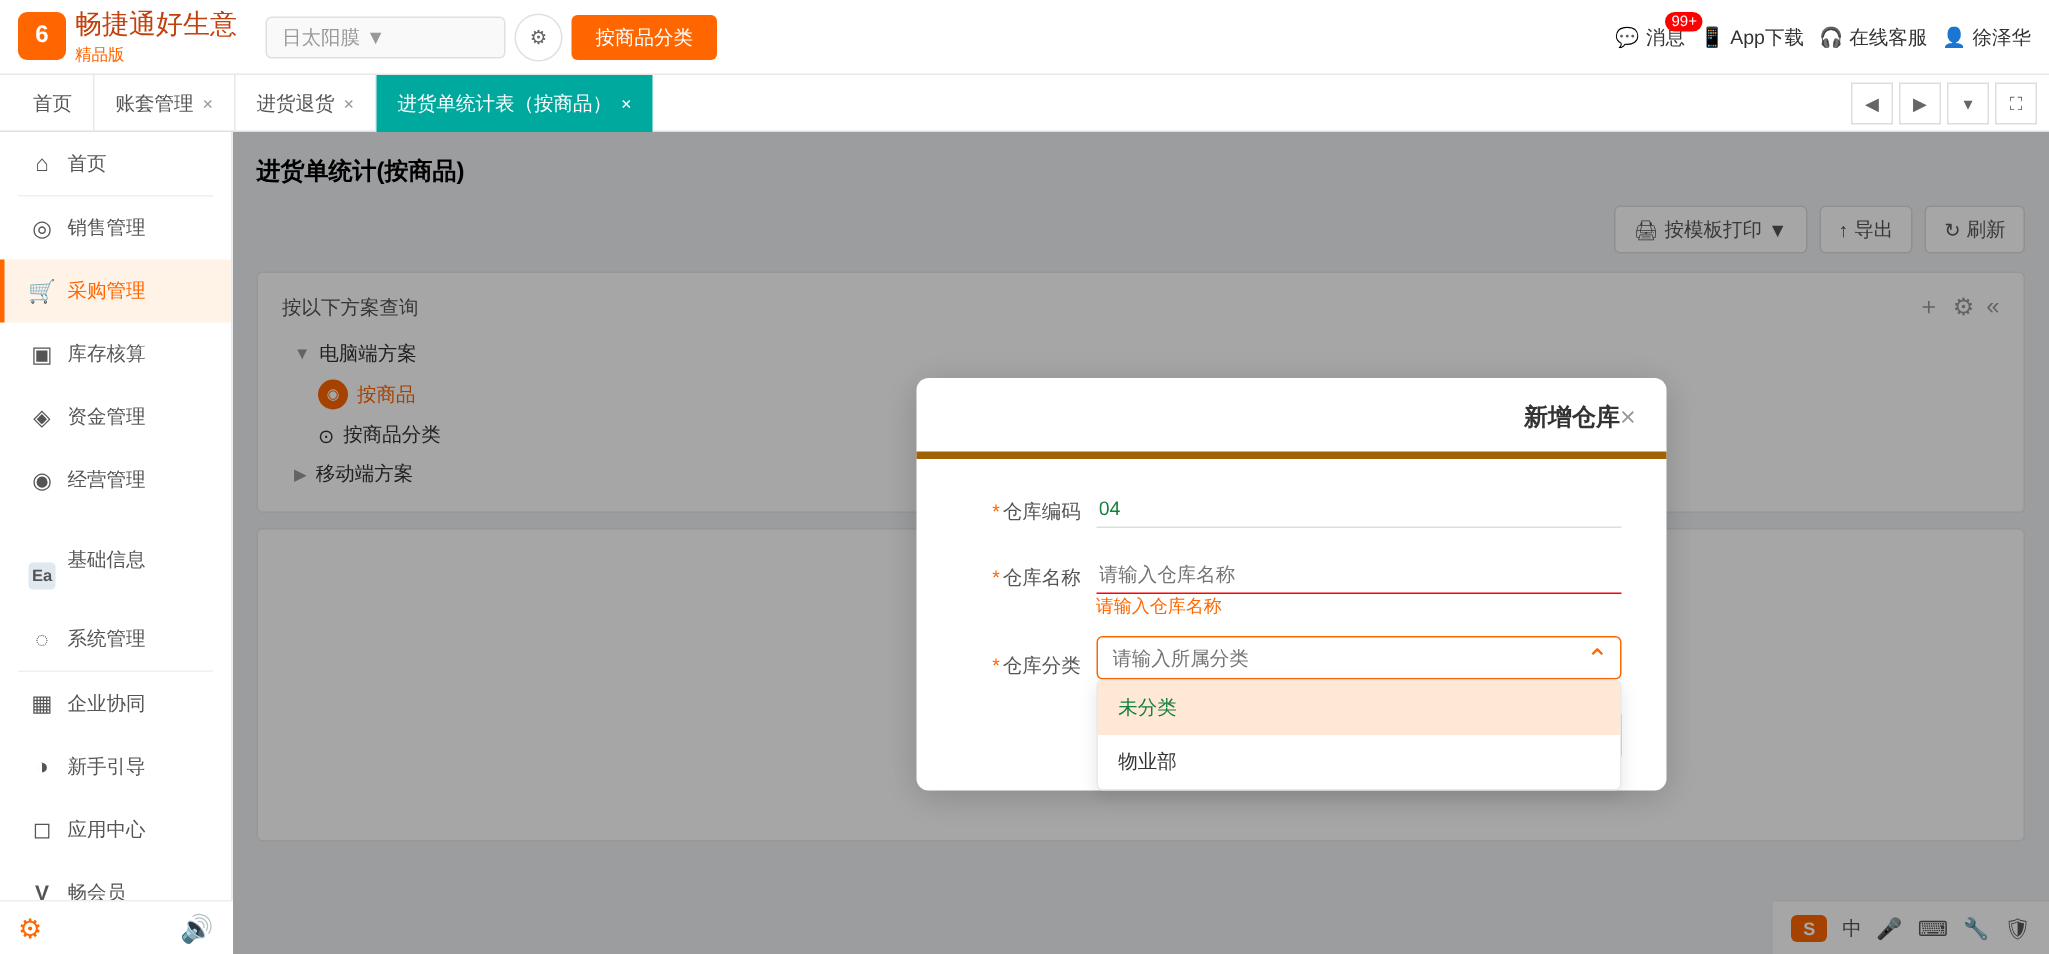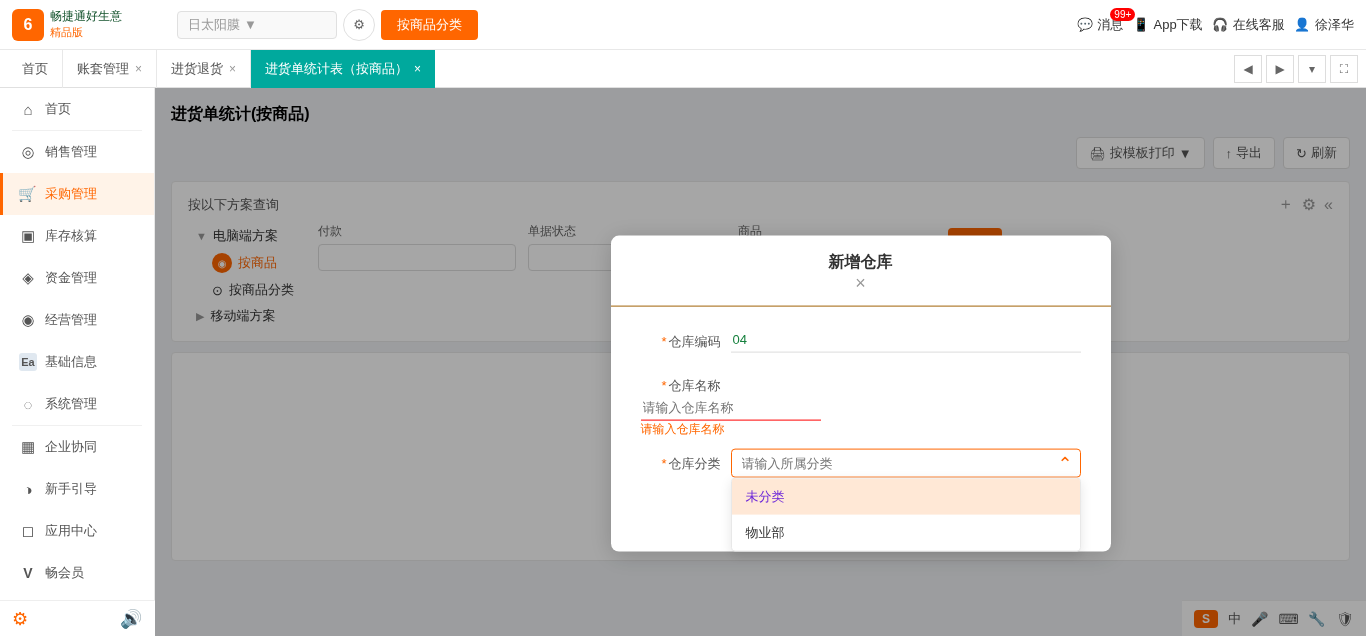--- a/index.html
+++ b/index.html
@@ -22,21 +22,21 @@
       align-items: center;
       gap: 6px;
     }
     .logo-icon {
       width: 32px; height: 32px;
       background: #f60;
       border-radius: 6px;
       display: flex; align-items: center; justify-content: center;
       color: #fff; font-weight: bold; font-size: 16px;
     }
-    .logo-text { font-size: 12px; color: #14532d; line-height: 1.3; }
+    .logo-text { font-size: 18px; color: #c2410c; line-height: 1.3; }
     .logo-sub { font-size: 11px; color: #f60; }
     .header-search {
       display: flex; align-items: center; gap: 6px;
       flex: 1; padding: 0 10px;
     }
     .search-box {
       display: flex; align-items: center;
       border: 1px solid #e0e0e0; border-radius: 4px;
       padding: 4px 10px; background: #f9f9f9;
       min-width: 160px;
@@ -195,22 +195,21 @@
       background: #fff;
       border-radius: 8px;
       box-shadow: 0 4px 24px rgba(0,0,0,0.18);
       z-index: 100;
       width: 500px;
       padding-bottom: 20px;
     }
     .modal-header {
       display: flex; justify-content: flex-end; align-items: center;
       padding: 16px 20px 12px;
-      border-bottom: 1px solid #a16207;
-      flex-direction: column;
+      border-bottom: 5px solid #a16207;
     }
     .modal-title { font-size: 16px; font-weight: bold; color: #333; }
     .modal-close { cursor: pointer; color: #999; font-size: 18px; }
     .modal-body { padding: 20px 30px; }
     .form-row {
       display: flex; align-items: flex-start; margin-bottom: 18px; position: relative;
     }
     .form-label {
       width: 90px; text-align: right; padding-right: 10px;
       font-size: 13px; color: #555; padding-top: 6px; flex-shrink: 0;
@@ -249,21 +248,21 @@
       border-radius: 4px;
       box-shadow: 0 4px 12px rgba(0,0,0,0.1);
       z-index: 200;
       overflow: hidden;
     }
     .dropdown-item {
       padding: 9px 14px;
       font-size: 13px; color: #333;
       cursor: pointer;
     }
-    .dropdown-item.selected { background: #ffe8d6; color: #6d28d9; }
+    .dropdown-item.selected { background: #ffe8d6; color: #15803d; }
     .modal-footer {
       display: flex; justify-content: flex-end; gap: 10px;
       padding: 0 30px;
     }
     .btn-save {
       background: #f60; color: #fff; border: none;
       padding: 8px 28px; border-radius: 4px; cursor: pointer; font-size: 14px;
     }
 
     
@@ -369,21 +368,21 @@
     </div>
     <div class="sidebar-item">
       <span class="sidebar-icon">◈</span>
       <span>资金管理</span>
     </div>
     <div class="sidebar-item">
       <span class="sidebar-icon">◉</span>
       <span>经营管理</span>
     </div>
     <div class="sidebar-item">
-      <span class="sidebar-icon" style="font-size:11px;font-weight:bold;background:#e0e8f0;border-radius:3px;padding:1px 3px;">Ea</span>
+      <span class="sidebar-icon" style="font-size:11px;font-weight:bold;background:#e0e8f0;border-radius:3px;padding:1px 3px;margin-top:22px;">Ea</span>
       <span>基础信息</span>
     </div>
     <div class="sidebar-item">
       <span class="sidebar-icon">◌</span>
       <span>系统管理</span>
     </div>
     <div class="sidebar-divider"></div>
     <div class="sidebar-item">
       <span class="sidebar-icon">▦</span>
       <span>企业协同</span>
@@ -446,39 +445,20 @@
           </div>
           <div class="scheme-child">
             <span>⊙</span>
             <span>按商品分类</span>
           </div>
           <div class="scheme-item">
             <span class="scheme-arrow">▶</span>
             <span>移动端方案</span>
           </div>
         </div>
-        <div class="query-fields">
-          <div class="query-field">
-            <label>付款</label>
-            <input class="query-field-input" style="">
-          </div>
-          <div class="query-field">
-            <label>单据状态</label>
-            <input class="query-field-input" style="">
-          </div>
-          <div class="query-field">
-            <label>商品</label>
-            <input class="query-field-input" style="min-width: 80px;">
-            <span style="color:#ccc;font-size:18px;cursor:pointer;">···</span>
-          </div>
-          <div style="display:flex;flex-direction:column;justify-content:flex-end;gap:6px;">
-            <button class="btn-primary">查询</button>
-            <button class="btn-outline">设置</button>
-          </div>
-        </div>
       </div>
     </div>
 
     <div class="data-table-area">
       <div class="empty-state">
         <div class="empty-state-img">📊</div>
         <div class="hint-text">
           <span>●</span>
           <span>的方案</span>
         </div>
@@ -496,29 +476,29 @@
         <span class="modal-title">新增仓库</span>
         <span class="modal-close">×</span>
       </div>
       <div class="modal-body">
 
         <div class="form-row">
           <span class="form-label required">仓库编码</span>
           <input class="form-input" value="04" style="">
         </div>
 
-        <div class="form-row" style="margin-bottom:28px;flex-direction:column;">
+        <div class="form-row" style="margin-bottom:28px;">
           <span class="form-label required">仓库名称</span>
           <div style="flex:1;position:relative;">
             <input class="form-input error-border" style="border-bottom: 1px solid rgb(255, 0, 0); width: 100%;" placeholder="请输入仓库名称">
             <div class="form-error" style="position:absolute;top:26px;left:0;font-size:12px;color:#f60;">请输入仓库名称</div>
           </div>
         </div>
 
-        <div class="form-row" style="margin-bottom:0;">
+        <div class="form-row" style="margin-bottom:0;align-items:flex-end;">
           <span class="form-label required">仓库分类</span>
           <div class="form-select-wrapper">
             <input class="form-select-input" placeholder="请输入所属分类" style="">
             <span class="form-select-arrow">⌃</span>
             <div class="dropdown-list">
               <div class="dropdown-item selected">未分类</div>
               <div class="dropdown-item">物业部</div>
             </div>
           </div>
         </div>

